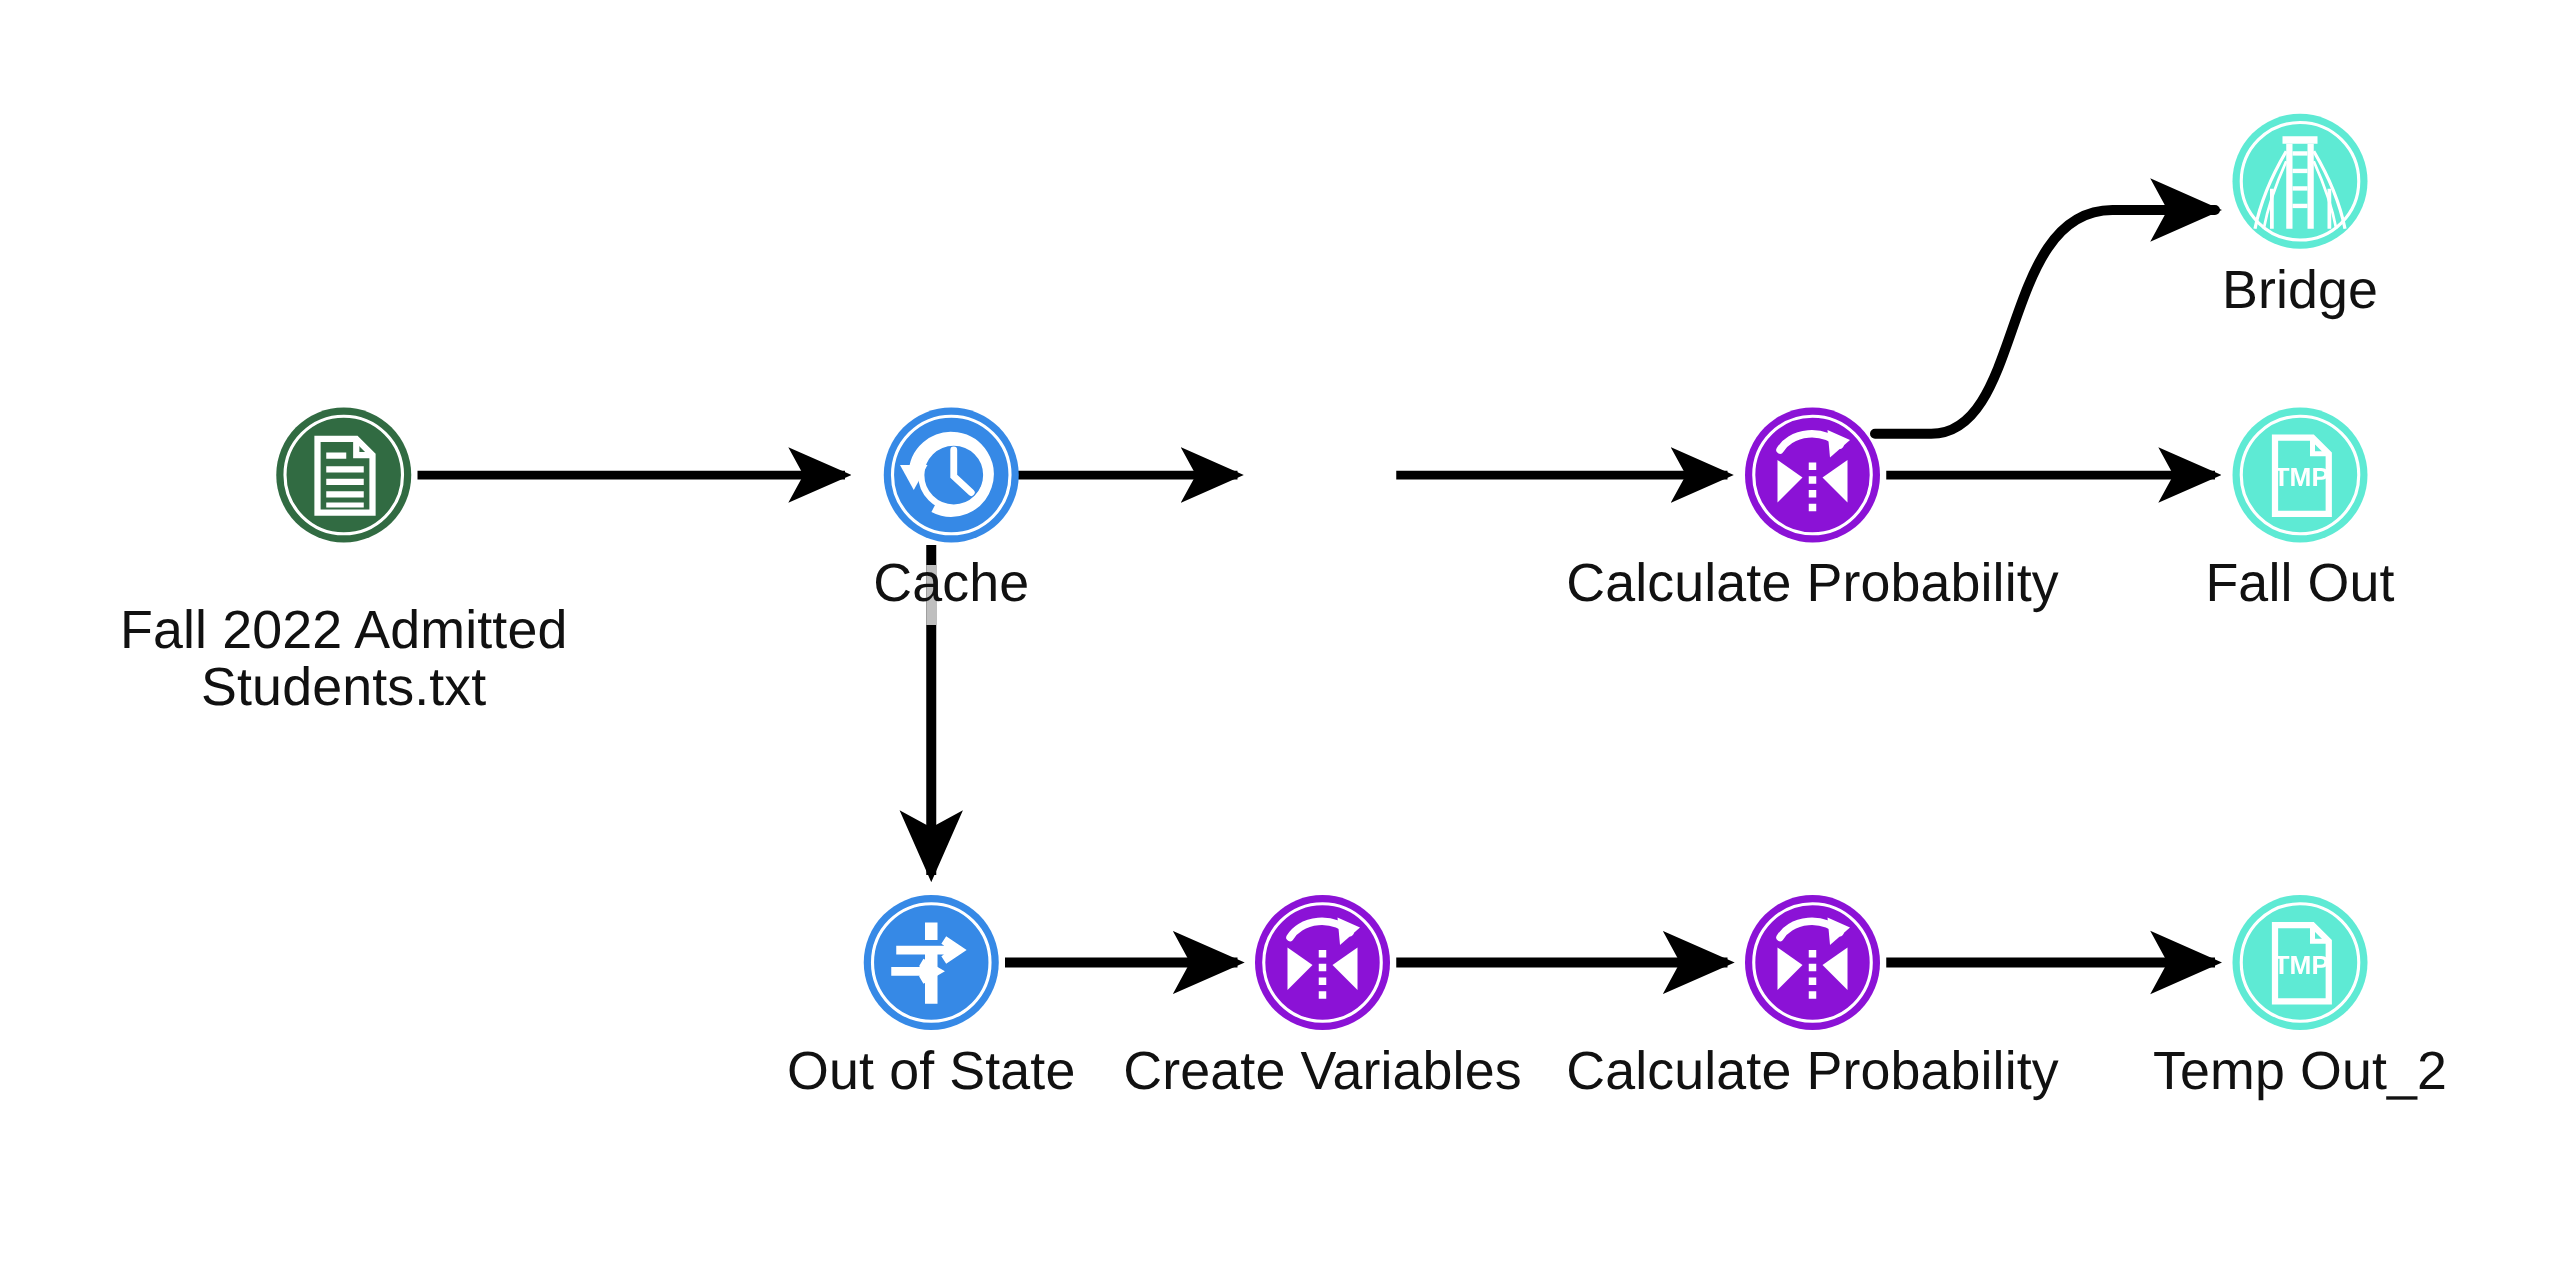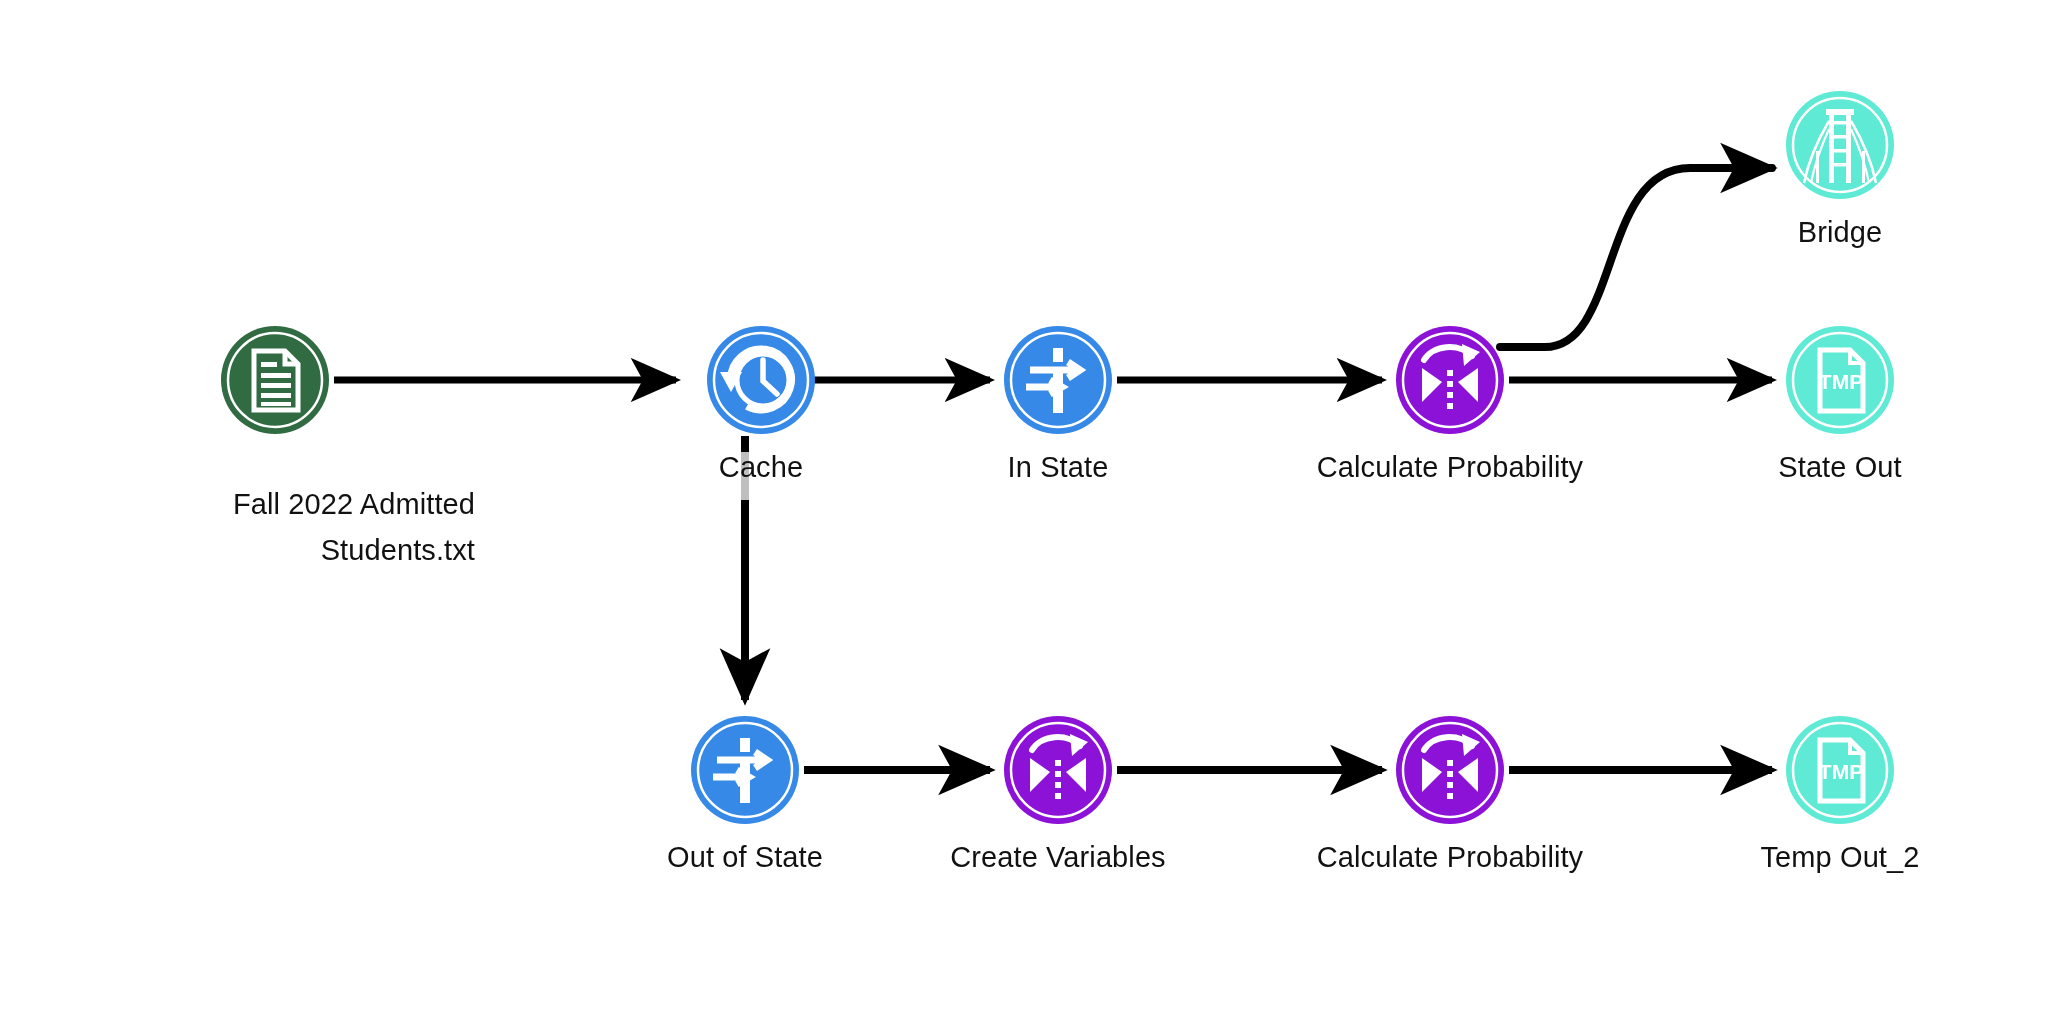--- a/index.html
+++ b/index.html
@@ -15,22 +15,22 @@
   .bubble{
     width:108px;height:108px;border-radius:50%;
     display:flex;align-items:center;justify-content:center;
     position:relative;
   }
   .bubble svg{display:block;}
   .label{
     position:absolute;left:50%;transform:translateX(-50%);
     top:118px;
     white-space:pre;
-    text-align:right;
-    font-size:29px;
+    text-align:center;
+    font-size:43px;
     line-height:46px;
     color:#111111;
     letter-spacing:.1px;
   }
   .label.twoline{white-space:pre-line;width:400px;margin-top:37px;}
   .green  {background:#316b42;}
   .blue   {background:#3689e6;}
   .purple {background:#8b12d6;}
   .maroon {background:#5eead4;}
 </style>
@@ -107,32 +107,20 @@
         <circle cx="54" cy="54" r="47" fill="none" stroke="#ffffff" stroke-width="2.5"></circle>
         <path d="M24 54 A30 30 0 1 1 40 80" fill="none" stroke="#ffffff" stroke-width="8" stroke-linecap="butt"></path>
         <path d="M13 46 L24 66 L35 46 Z" fill="#ffffff"></path>
         <circle cx="56" cy="54" r="26" fill="none" stroke="#ffffff" stroke-width="5"></circle>
         <path d="M56 34 V55 L70 68" fill="none" stroke="#ffffff" stroke-width="5.5" stroke-linecap="round"></path>
       </svg>
     </div>
     <div class="label">Cache</div>
   </div>
 
-  <div class="node" style="left:1058px;top:380px;">
-    <div class="bubble blue">
-      <svg width="108" height="108" viewBox="0 0 108 108">
-        <circle cx="54" cy="54" r="47" fill="none" stroke="#ffffff" stroke-width="2.5"></circle>
-        <rect x="49" y="22" width="10" height="14" fill="#ffffff"></rect>
-        <rect x="49" y="45" width="10" height="42" fill="#ffffff"></rect>
-        <path d="M26 44 H72 M64 36 L76 44 L64 52" fill="none" stroke="#ffffff" stroke-width="7" stroke-linecap="butt"></path>
-        <path d="M22 61 H52 M46 54 L58 61 L46 68" fill="none" stroke="#ffffff" stroke-width="7" stroke-linecap="butt"></path>
-      </svg>
-    </div>
-    <div class="label">In State</div>
-  </div>
 
   <div class="node" style="left:1450px;top:380px;">
     <div class="bubble purple">
       <svg width="108" height="108" viewBox="0 0 108 108">
         <circle cx="54" cy="54" r="47" fill="none" stroke="#ffffff" stroke-width="2.5"></circle>
         <path d="M28 34 A28 22 0 0 1 76 30" fill="none" stroke="#ffffff" stroke-width="6" stroke-linecap="round"></path>
         <path d="M66 18 L84 26 L68 40 Z" fill="#ffffff"></path>
         <path d="M26 42 L46 56 L26 76 Z" fill="#ffffff"></path>
         <path d="M82 42 L62 56 L82 76 Z" fill="#ffffff"></path>
         <rect x="51" y="44" width="6" height="6" fill="#ffffff"></rect>
@@ -168,21 +156,21 @@
 
   <div class="node" style="left:1840px;top:380px;">
     <div class="bubble maroon">
       <svg width="108" height="108" viewBox="0 0 108 108">
         <circle cx="54" cy="54" r="47" fill="none" stroke="#ffffff" stroke-width="2.5"></circle>
         <path d="M34 24 H64 L77 37 V85 H34 Z" fill="none" stroke="#ffffff" stroke-width="5"></path>
         <path d="M64 24 V37 H77" fill="none" stroke="#ffffff" stroke-width="4"></path>
         <text x="55" y="63" text-anchor="middle" font-family="Liberation Sans, sans-serif" font-size="21" font-weight="bold" fill="#ffffff">TMP</text>
       </svg>
     </div>
-    <div class="label">State Out</div>
+    <div class="label">Fall Out</div>
   </div>
 
   <div class="node" style="left:745px;top:770px;">
     <div class="bubble blue">
       <svg width="108" height="108" viewBox="0 0 108 108">
         <circle cx="54" cy="54" r="47" fill="none" stroke="#ffffff" stroke-width="2.5"></circle>
         <rect x="49" y="22" width="10" height="14" fill="#ffffff"></rect>
         <rect x="49" y="45" width="10" height="42" fill="#ffffff"></rect>
         <path d="M26 44 H72 M64 36 L76 44 L64 52" fill="none" stroke="#ffffff" stroke-width="7" stroke-linecap="butt"></path>
         <path d="M22 61 H52 M46 54 L58 61 L46 68" fill="none" stroke="#ffffff" stroke-width="7" stroke-linecap="butt"></path>

